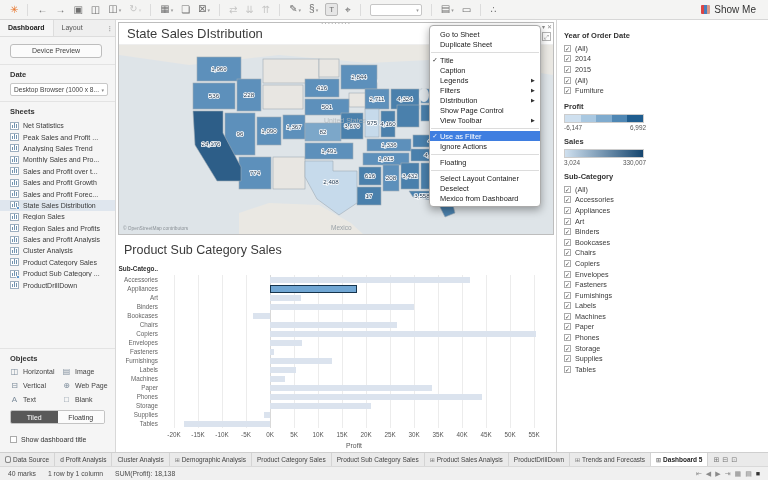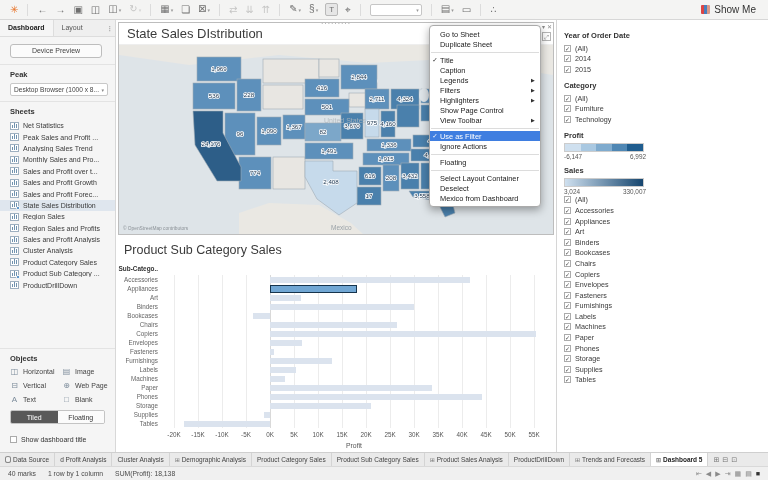--- a/index.html
+++ b/index.html
@@ -149,21 +149,21 @@
   </div>
 
   <div id="sidebar">
     <div id="pane-tabs">
       <span class="ptab active">Dashboard</span>
       <span class="ptab">Layout</span>
       <span id="pane-menu">⁝</span>
     </div>
     <div id="device-preview">Device Preview</div>
     <div class="side-sec">
-      <div class="side-label">Peak</div>
+      <div class="side-label">Date</div>
       <div id="size-select">
         <span class="txt">Desktop Browser (1000 x 8...</span>
         <span class="dd">▾</span>
       </div>
     </div>
     <div class="side-sec">
       <div class="side-label">Sheets</div>
       <div id="sheet-list">
           <div class="sheet-row">
             <span class="sheet-icon">
@@ -573,45 +573,41 @@
           <span>(All)</span>
         </div>
         <div class="fil-item">
           <span class="cbx">✓</span>
           <span>2014</span>
         </div>
         <div class="fil-item">
           <span class="cbx">✓</span>
           <span>2015</span>
         </div>
-        <div class="fil-title">Category</div>
         <div class="fil-item">
           <span class="cbx">✓</span>
           <span>(All)</span>
         </div>
         <div class="fil-item">
           <span class="cbx">✓</span>
           <span>Furniture</span>
-        </div>
-        <div class="fil-item">
-          <span class="cbx">✓</span>
-          <span>Technology</span>
         </div>
         <div class="fil-title">Profit</div>
         <div class="legend-bar" style="background: linear-gradient(to right, rgb(207, 224, 239) 0%, rgb(207, 224, 239) 20%, rgb(169, 200, 225) 20%, rgb(169, 200, 225) 40%, rgb(127, 171, 206) 40%, rgb(127, 171, 206) 60%, rgb(79, 135, 180) 60%, rgb(79, 135, 180) 80%, rgb(31, 93, 143) 80%, rgb(31, 93, 143) 100%);"></div>
         <div class="legend-labels">
           <span>-6,147</span>
           <span>6,992</span>
         </div>
         <div class="fil-title">Sales</div>
         <div class="legend-bar" style="background: linear-gradient(to right, rgb(207, 224, 239), rgb(22, 70, 111));"></div>
         <div class="legend-labels">
           <span>3,024</span>
           <span>330,007</span>
         </div>
+        <div class="fil-title">Sub-Category</div>
         <div class="fil-item">
           <span class="cbx">✓</span>
           <span>(All)</span>
         </div>
         <div class="fil-item">
           <span class="cbx">✓</span>
           <span>Accessories</span>
         </div>
         <div class="fil-item">
           <span class="cbx">✓</span>
@@ -707,21 +703,21 @@
         <span class="lbl">Legends</span>
         <span class="arr">▶</span>
       </div>
       <div class="mi">
         <span class="chk"></span>
         <span class="lbl">Filters</span>
         <span class="arr">▶</span>
       </div>
       <div class="mi">
         <span class="chk"></span>
-        <span class="lbl">Highlighters</span>
+        <span class="lbl">DIstribution</span>
         <span class="arr">▶</span>
       </div>
       <div class="mi">
         <span class="chk"></span>
         <span class="lbl">Show Page Control</span>
         <span class="arr"></span>
       </div>
       <div class="mi">
         <span class="chk"></span>
         <span class="lbl">View Toolbar</span>

